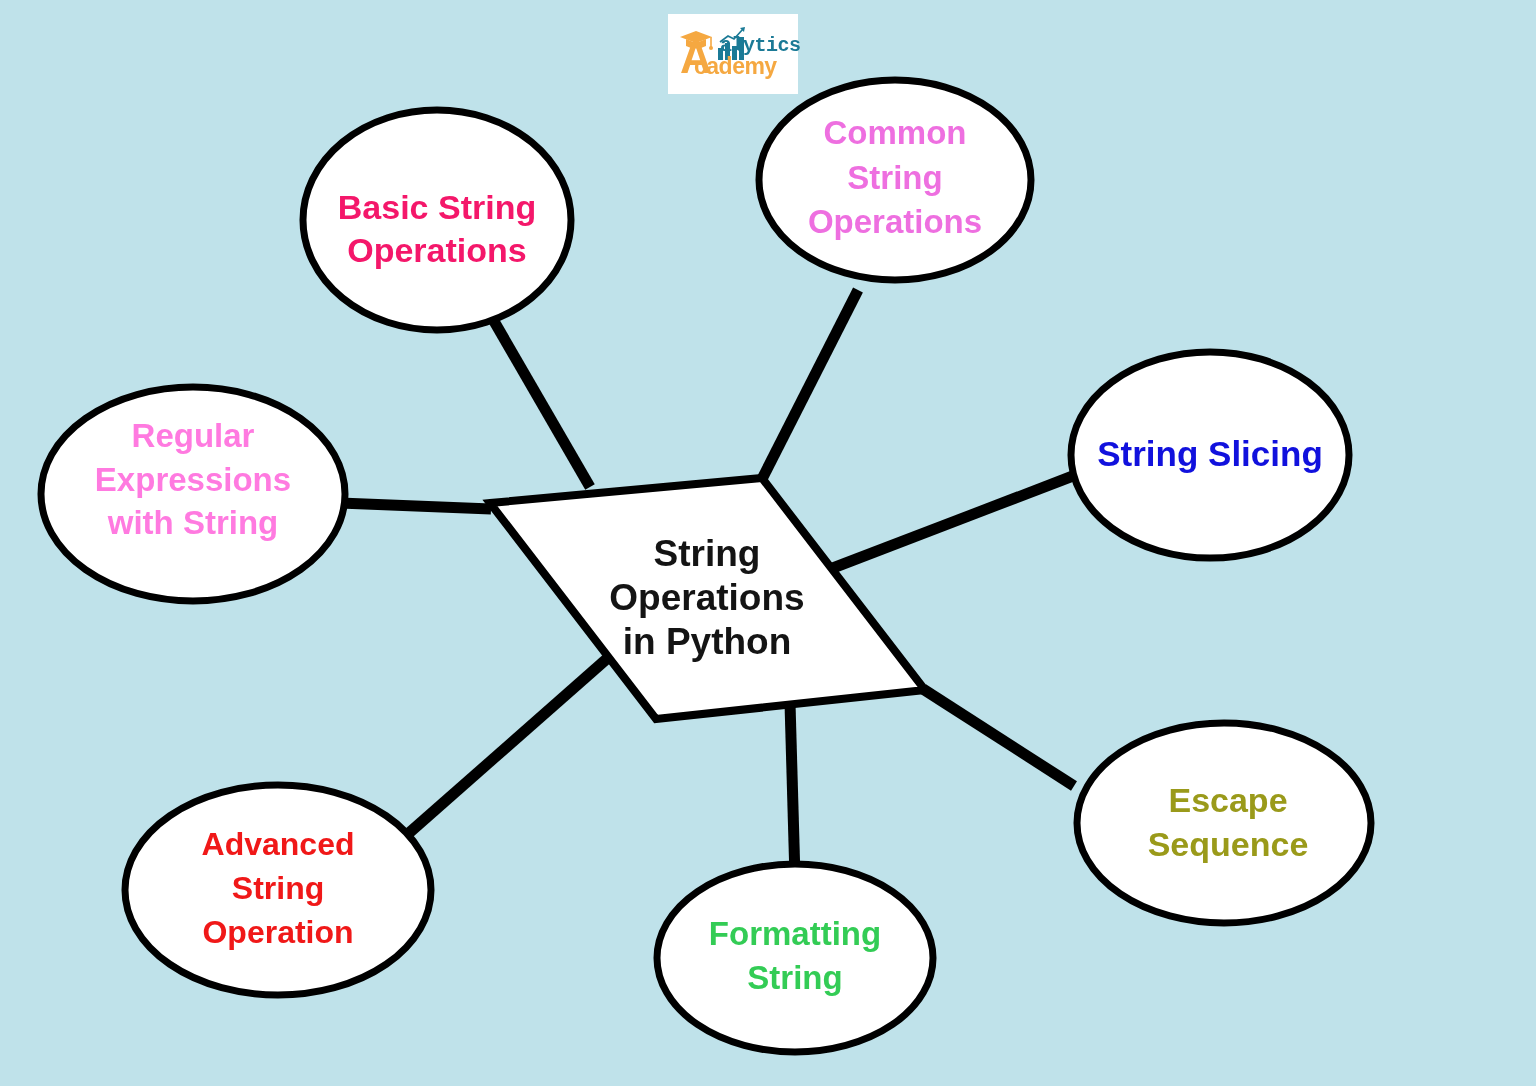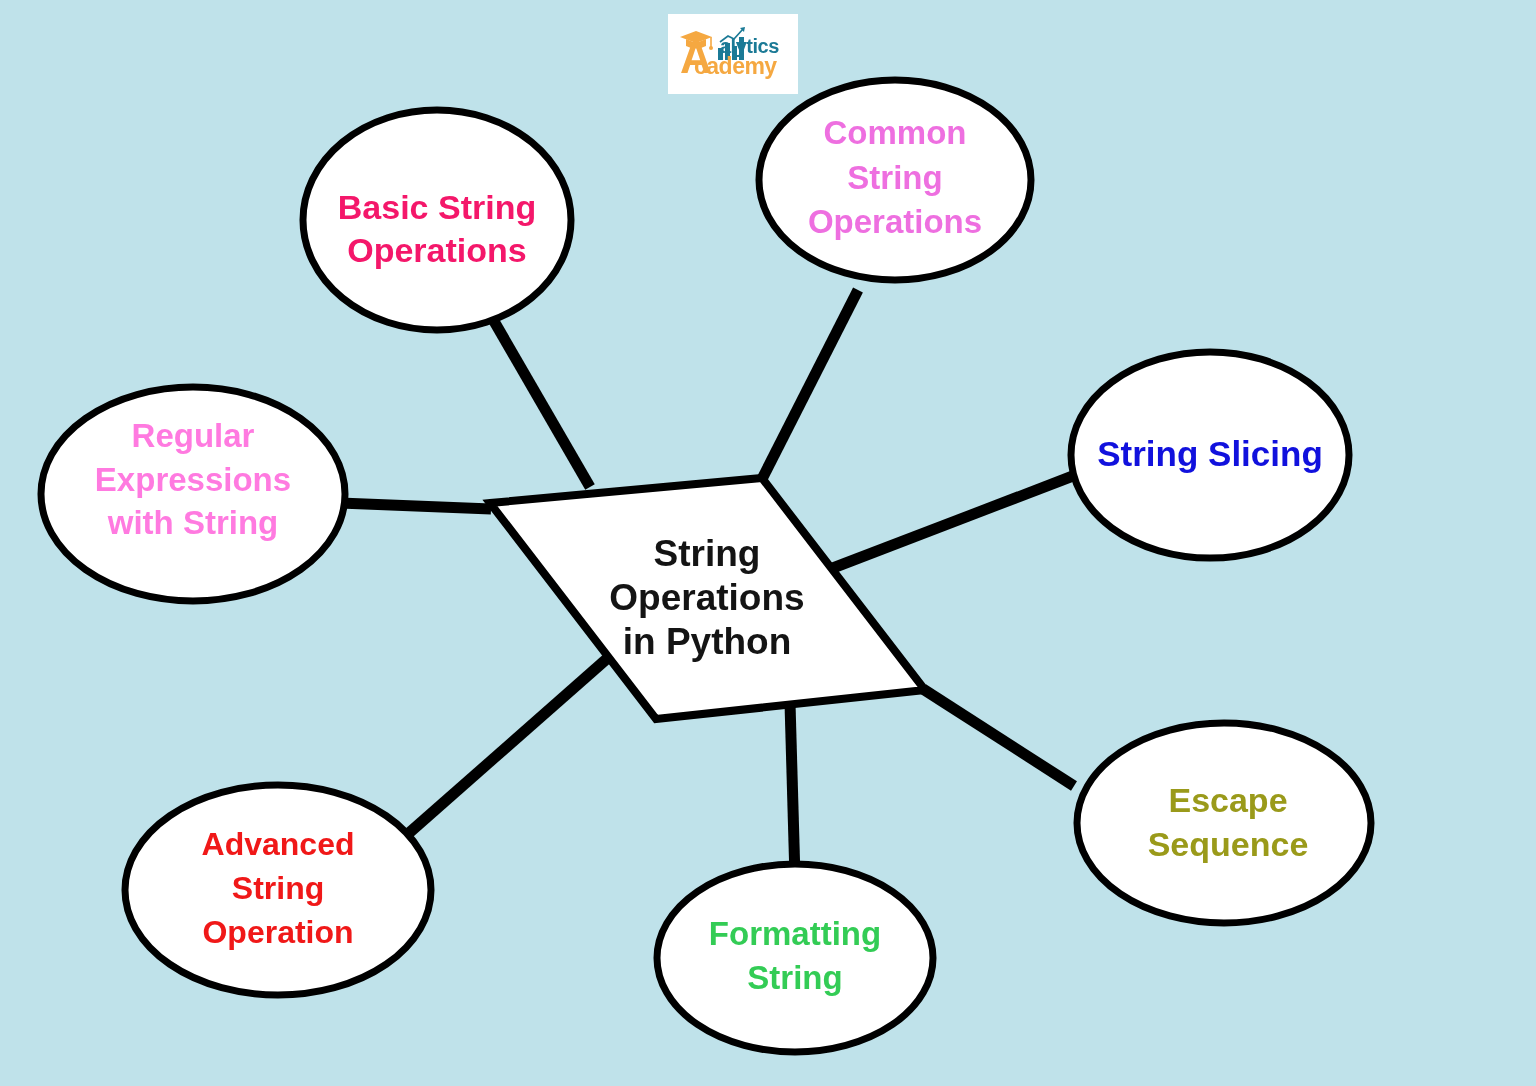--- a/index.html
+++ b/index.html
@@ -40,21 +40,21 @@
   }
   .logo-inner {
     position: relative;
     width: 118px;
     height: 64px;
   }
   .logo-word-analytics {
     position: absolute;
     left: 46px;
     top: 14px;
-    font-family: Liberation Sans, sans-serif;
+    font-family: Liberation Mono, monospace;
     font-weight: bold;
     font-size: 20px;
     color: #1b7a96;
     letter-spacing: -0.5px;
     line-height: 1;
     text-align: center;
   }
   .logo-word-academy {
     position: absolute;
     left: 20px;

